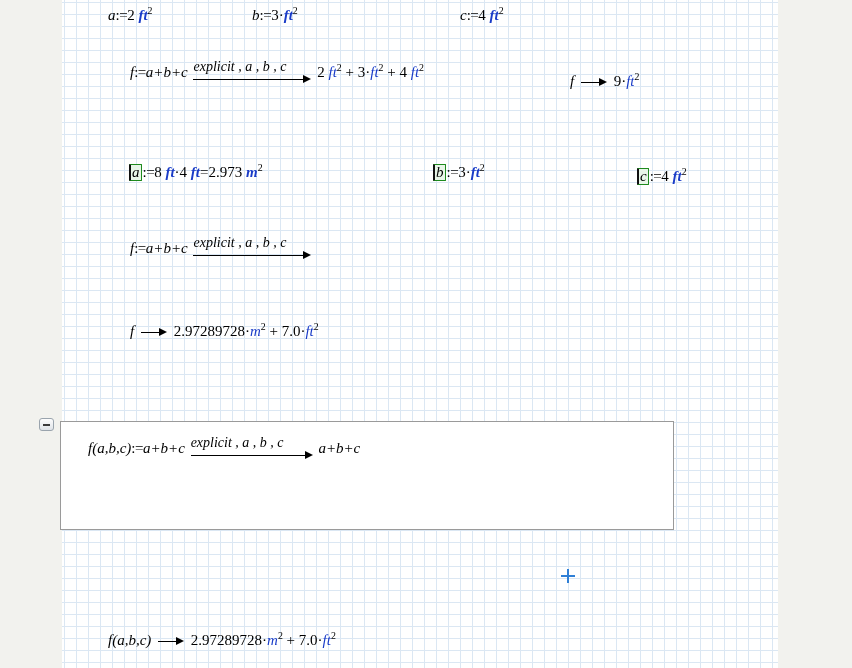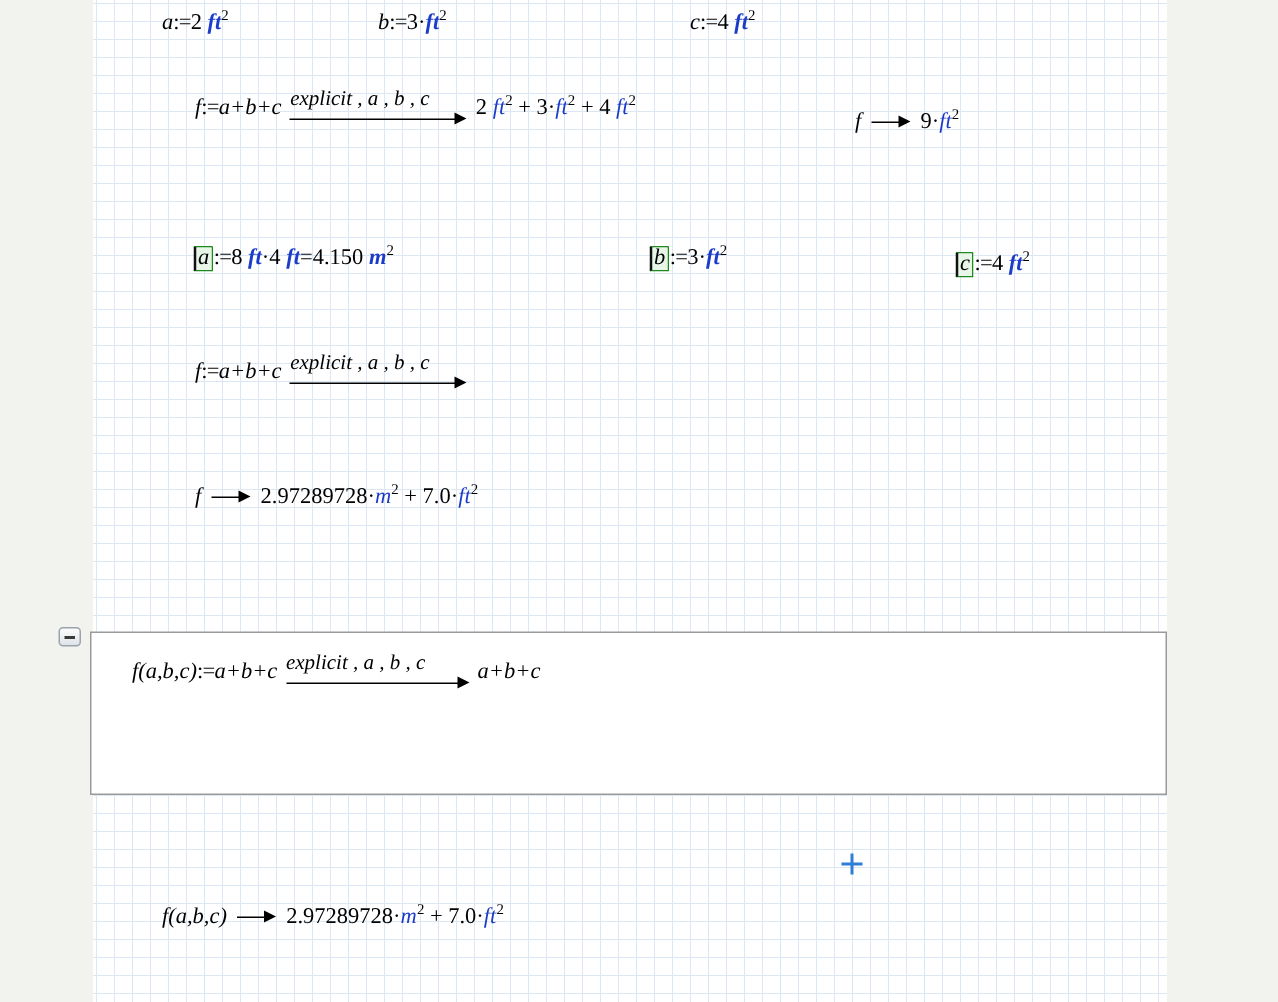--- a/index.html
+++ b/index.html
@@ -127,21 +127,21 @@
     border-top: 4.5px solid transparent;
     border-bottom: 4.5px solid transparent;
     border-left: 8px solid #000;
   }
 
   
   #selected-region {
     position: absolute;
     left: 60px;
     top: 421px;
-    width: 718px;
+    width: 614px;
     height: 109px;
     border: 1px solid #9a9a9a;
     background: #ffffff;
     box-sizing: border-box;
   }
   #selected-region .region {
     position: absolute;
   }
 
   
@@ -231,21 +231,21 @@
 </div>
 
 <div class="region" style="left:570px; top:74px;">
   <span class="var">f</span>
   <span class="plainarrow"><span class="line"></span><span class="head"></span></span>
   <span class="num">9</span><span class="dot">·</span><span class="unit-plain">ft</span><sup class="num">2</sup>
 </div>
 
 
 <div class="region" style="left:128px; top:164px;">
-  <span class="hl hl-cursor">a</span><span class="assign">:=</span><span class="num">8</span>&nbsp;<span class="unit">ft</span><span class="dot">·</span><span class="num">4</span>&nbsp;<span class="unit">ft</span><span class="op">=</span><span class="num">4.150</span>&nbsp;<span class="unit">m</span><sup class="num">2</sup>
+  <span class="hl hl-cursor">a</span><span class="assign">:=</span><span class="num">8</span>&nbsp;<span class="unit">ft</span><span class="dot">·</span><span class="num">4</span>&nbsp;<span class="unit">ft</span><span class="op">=</span><span class="num">2.973</span>&nbsp;<span class="unit">m</span><sup class="num">2</sup>
 </div>
 
 <div class="region" style="left:432px; top:164px;">
   <span class="hl hl-cursor">b</span><span class="assign">:=</span><span class="num">3</span><span class="dot">·</span><span class="unit">ft</span><sup class="num">2</sup>
 </div>
 
 <div class="region" style="left:636px; top:152px;margin-top:16px;">
   <span class="hl hl-cursor">c</span><span class="assign">:=</span><span class="num">4</span>&nbsp;<span class="unit">ft</span><sup class="num">2</sup>
 </div>
 
@@ -288,21 +288,21 @@
         </span>
     </span>
     <span class="var" style="display:inline-block; vertical-align:middle;">a+b+c</span>
   </div>
 </div>
 
 
 <div id="insertion-cursor"></div>
 
 
-<div class="region" style="left:108px; top:604px;">
+<div class="region" style="left:108px; top:633px;">
   <span class="var">f(a,b,c)</span>
   <span class="plainarrow"><span class="line"></span><span class="head"></span></span>
   <span class="num">2.97289728</span><span class="dot">·</span><span class="unit-plain">m</span><sup class="num">2</sup>
   <span class="op">+</span>
   <span class="num">7.0</span><span class="dot">·</span><span class="unit-plain">ft</span><sup class="num">2</sup>
 </div>
 
 
 
 

